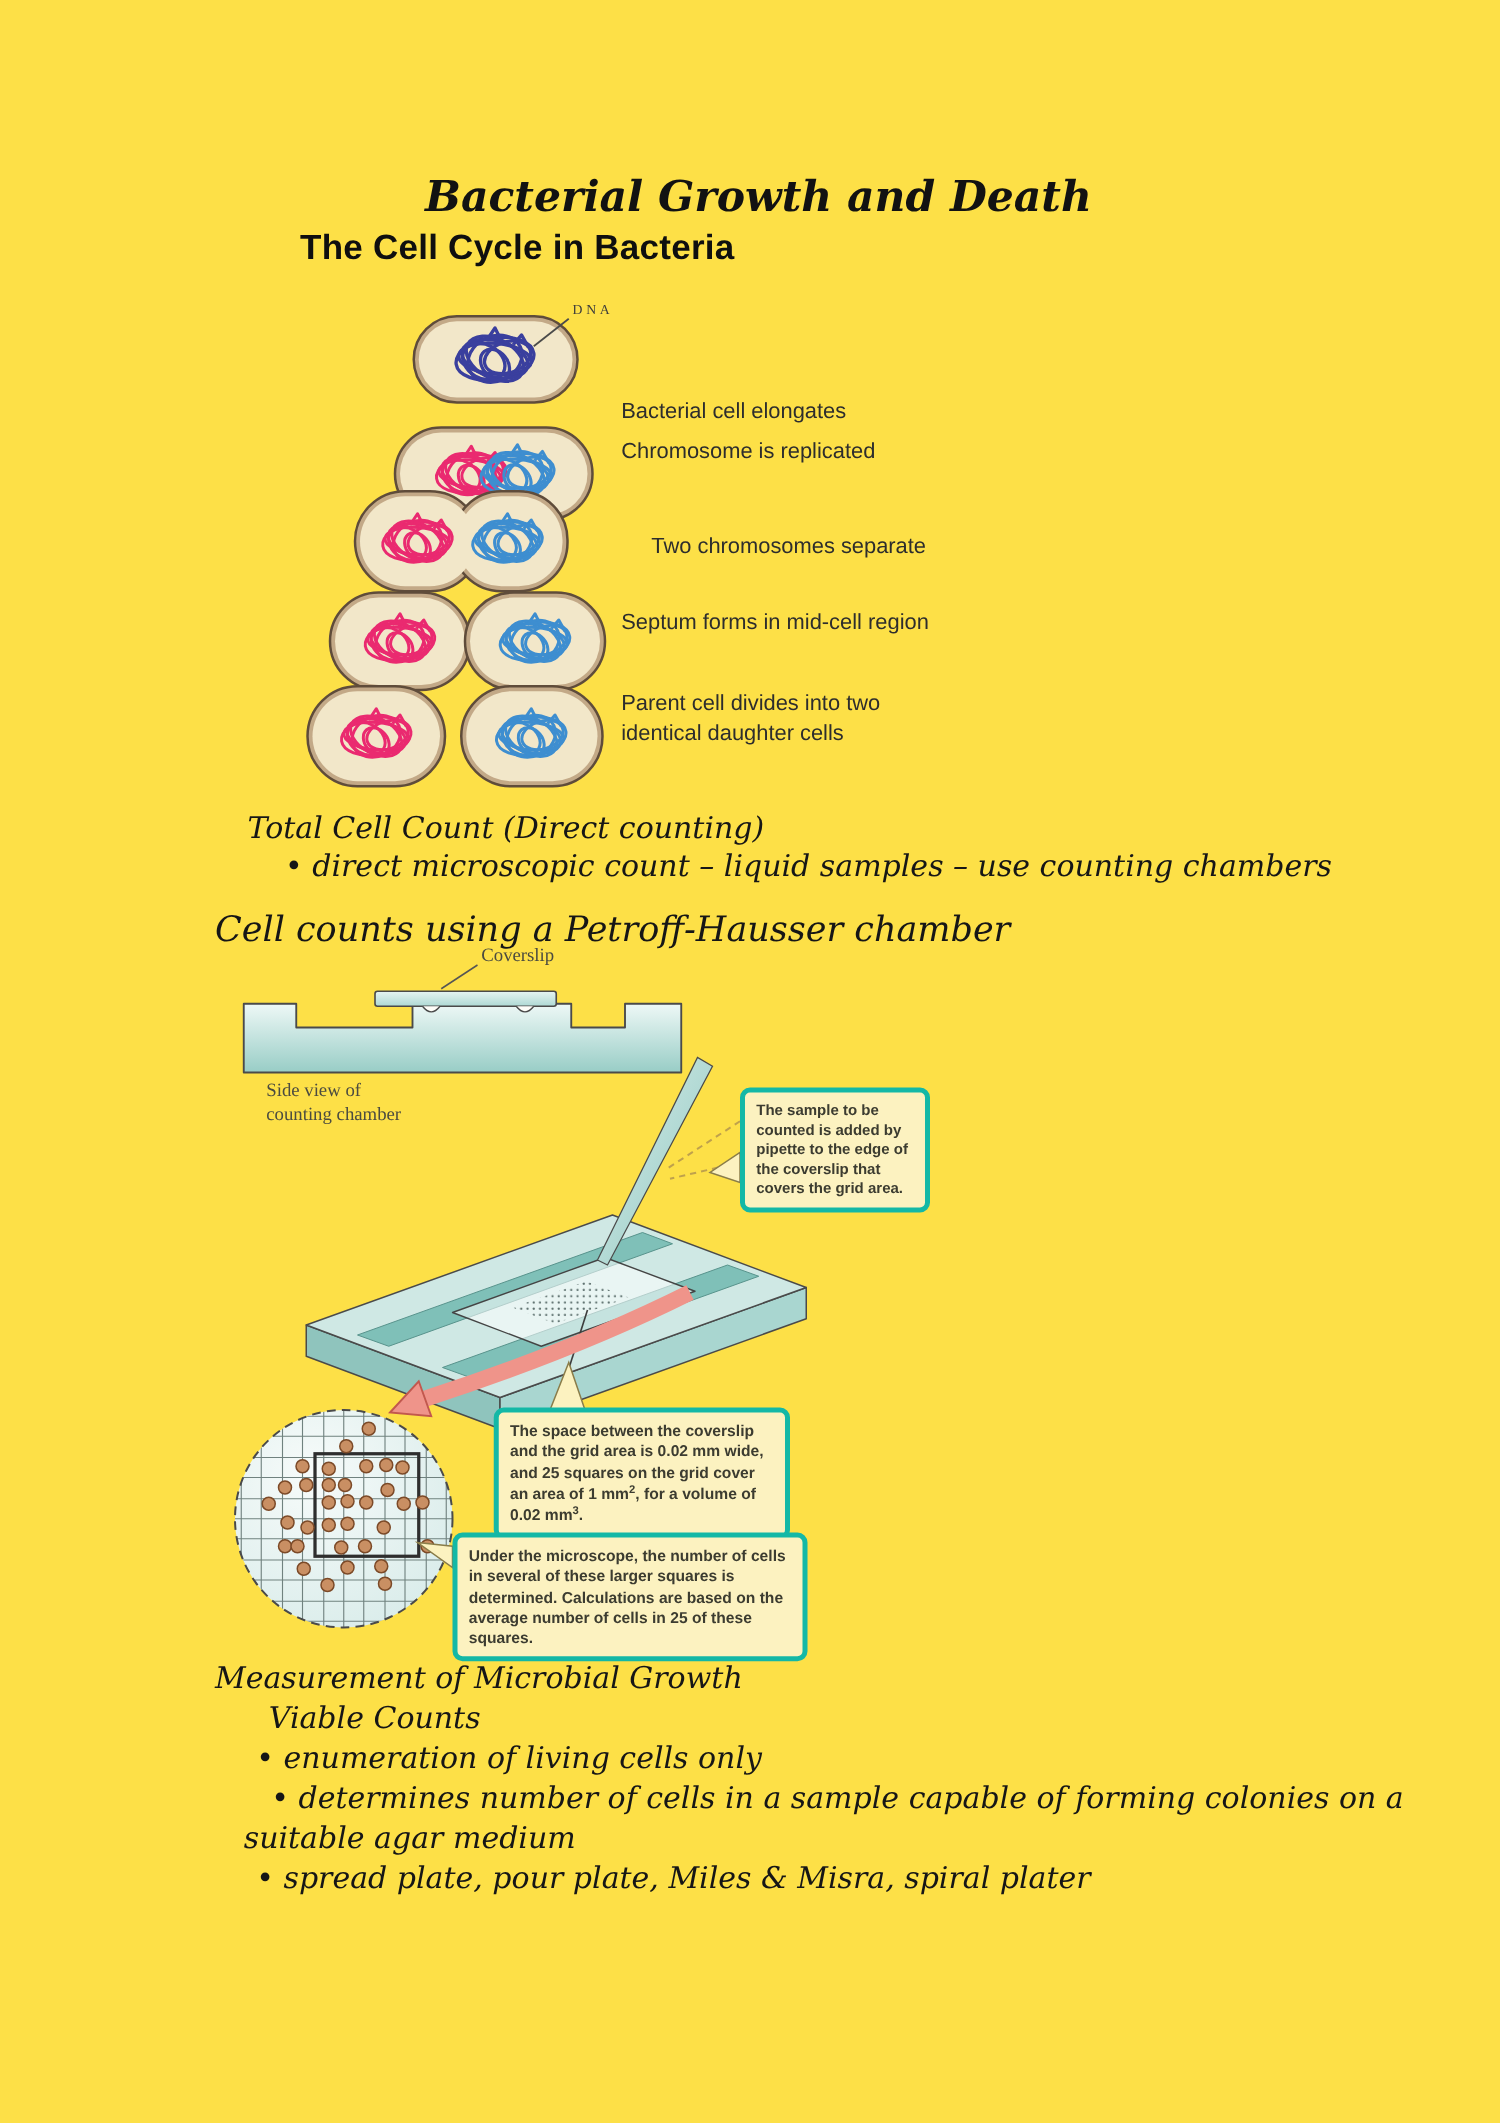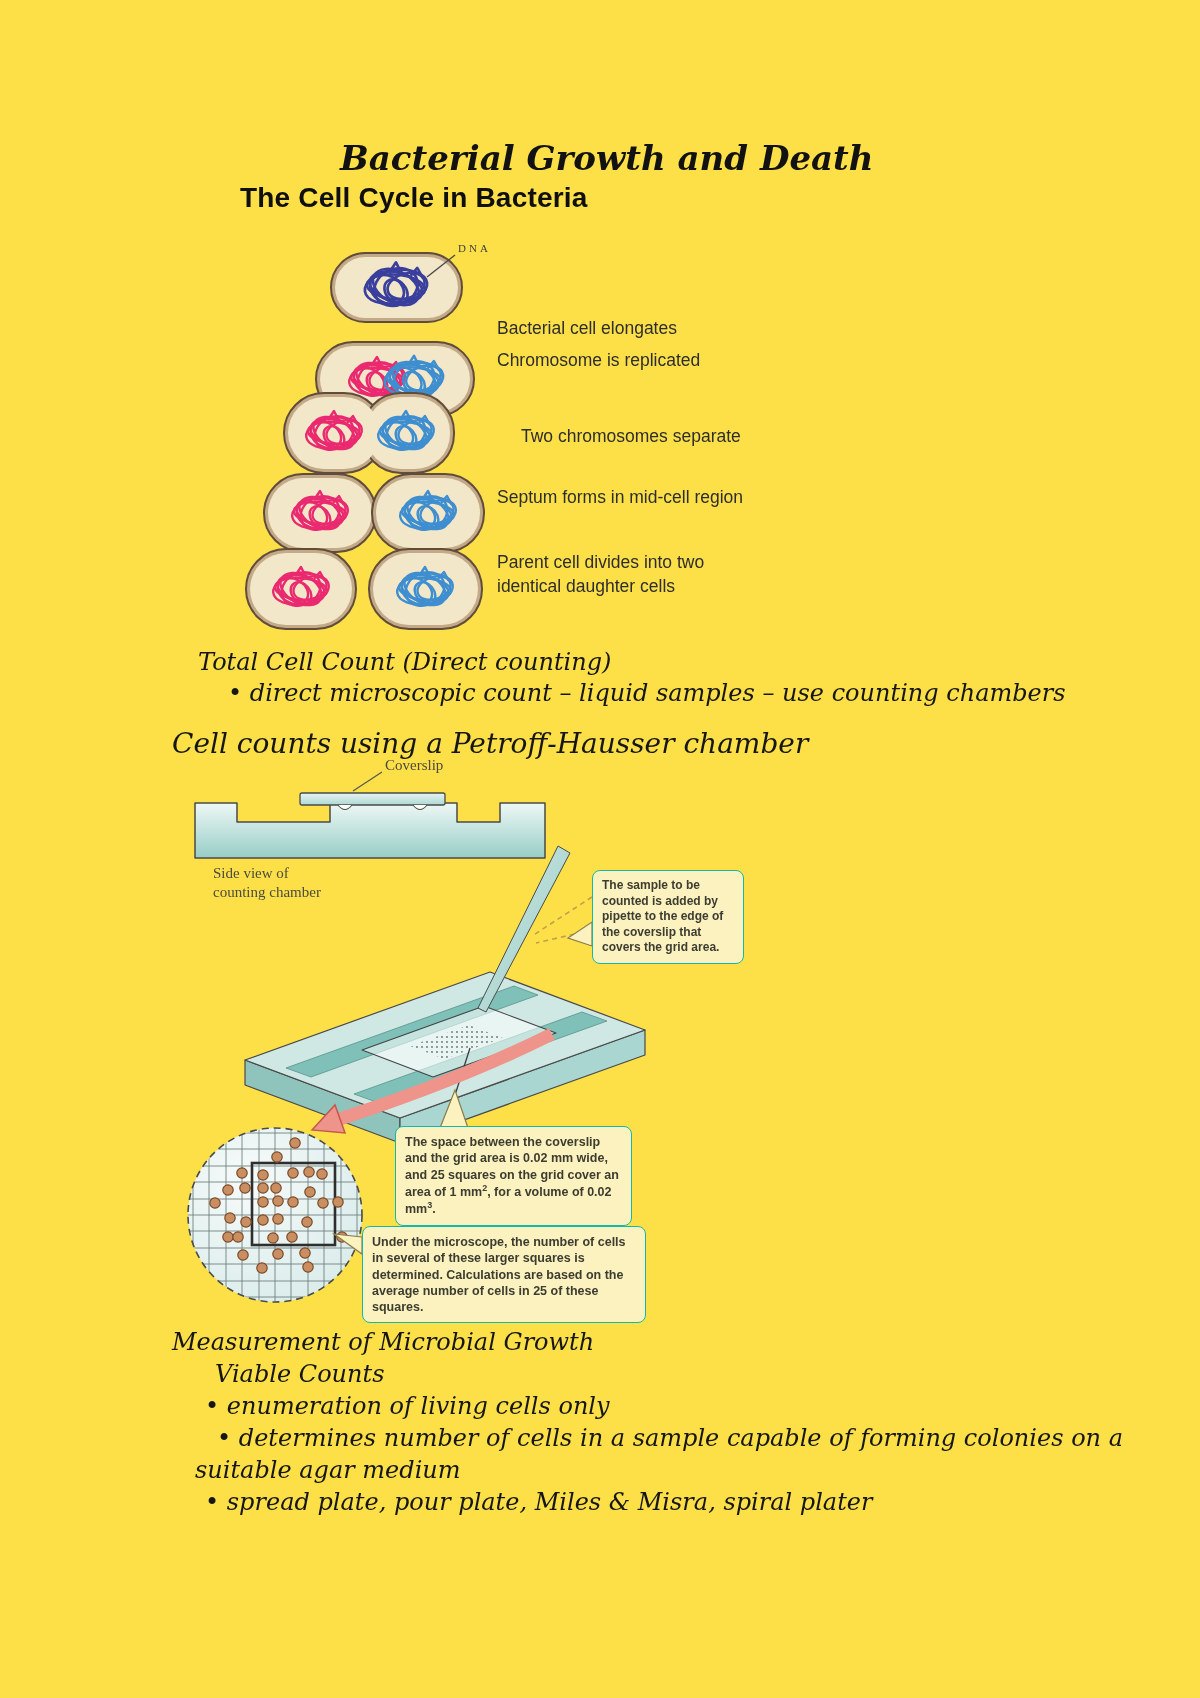--- a/index.html
+++ b/index.html
@@ -6,21 +6,21 @@
   #page{position:relative;width:1200px;height:1698px;background:#fde047;overflow:hidden;}
   .abs{position:absolute;}
   .title{font-family:"DejaVu Serif","Liberation Serif",serif;font-style:italic;font-weight:600;font-size:34px;color:#121212;}
   .h1{font-family:"Liberation Sans","DejaVu Sans",sans-serif;font-weight:700;font-size:28px;color:#0f0f0f;letter-spacing:.2px;}
   .serif-it{font-family:"DejaVu Serif","Liberation Serif",serif;font-style:italic;color:#161616;}
   .note{font-size:24px;}
   .h2{font-size:28px;}
   .lbl{font-family:"Liberation Sans","DejaVu Sans",sans-serif;font-size:17.5px;color:#2d2d2d;}
   .dna-lbl{font-family:"Liberation Serif","DejaVu Serif",serif;font-size:11px;letter-spacing:3px;color:#3c3c3c;}
   .small-serif{font-family:"Liberation Serif","DejaVu Serif",serif;font-size:15px;color:#4b4b40;line-height:1.25;}
-  .callout{position:absolute;background:#fcf2c0;border:1px solid #14b8a6;border-radius:8px;
+  .callout{position:absolute;background:#fcf2c0;border:4px solid #14b8a6;border-radius:8px;
            padding:7px 9px;font-family:"Liberation Sans","DejaVu Sans",sans-serif;
            font-size:12.5px;font-weight:600;color:#3c3c30;line-height:1.3;box-sizing:border-box;z-index:3;}
   .callout sup{font-size:9px;}
   svg{display:block;}
 </style>
 </head>
 <body>
 
 <div id="page">
 

